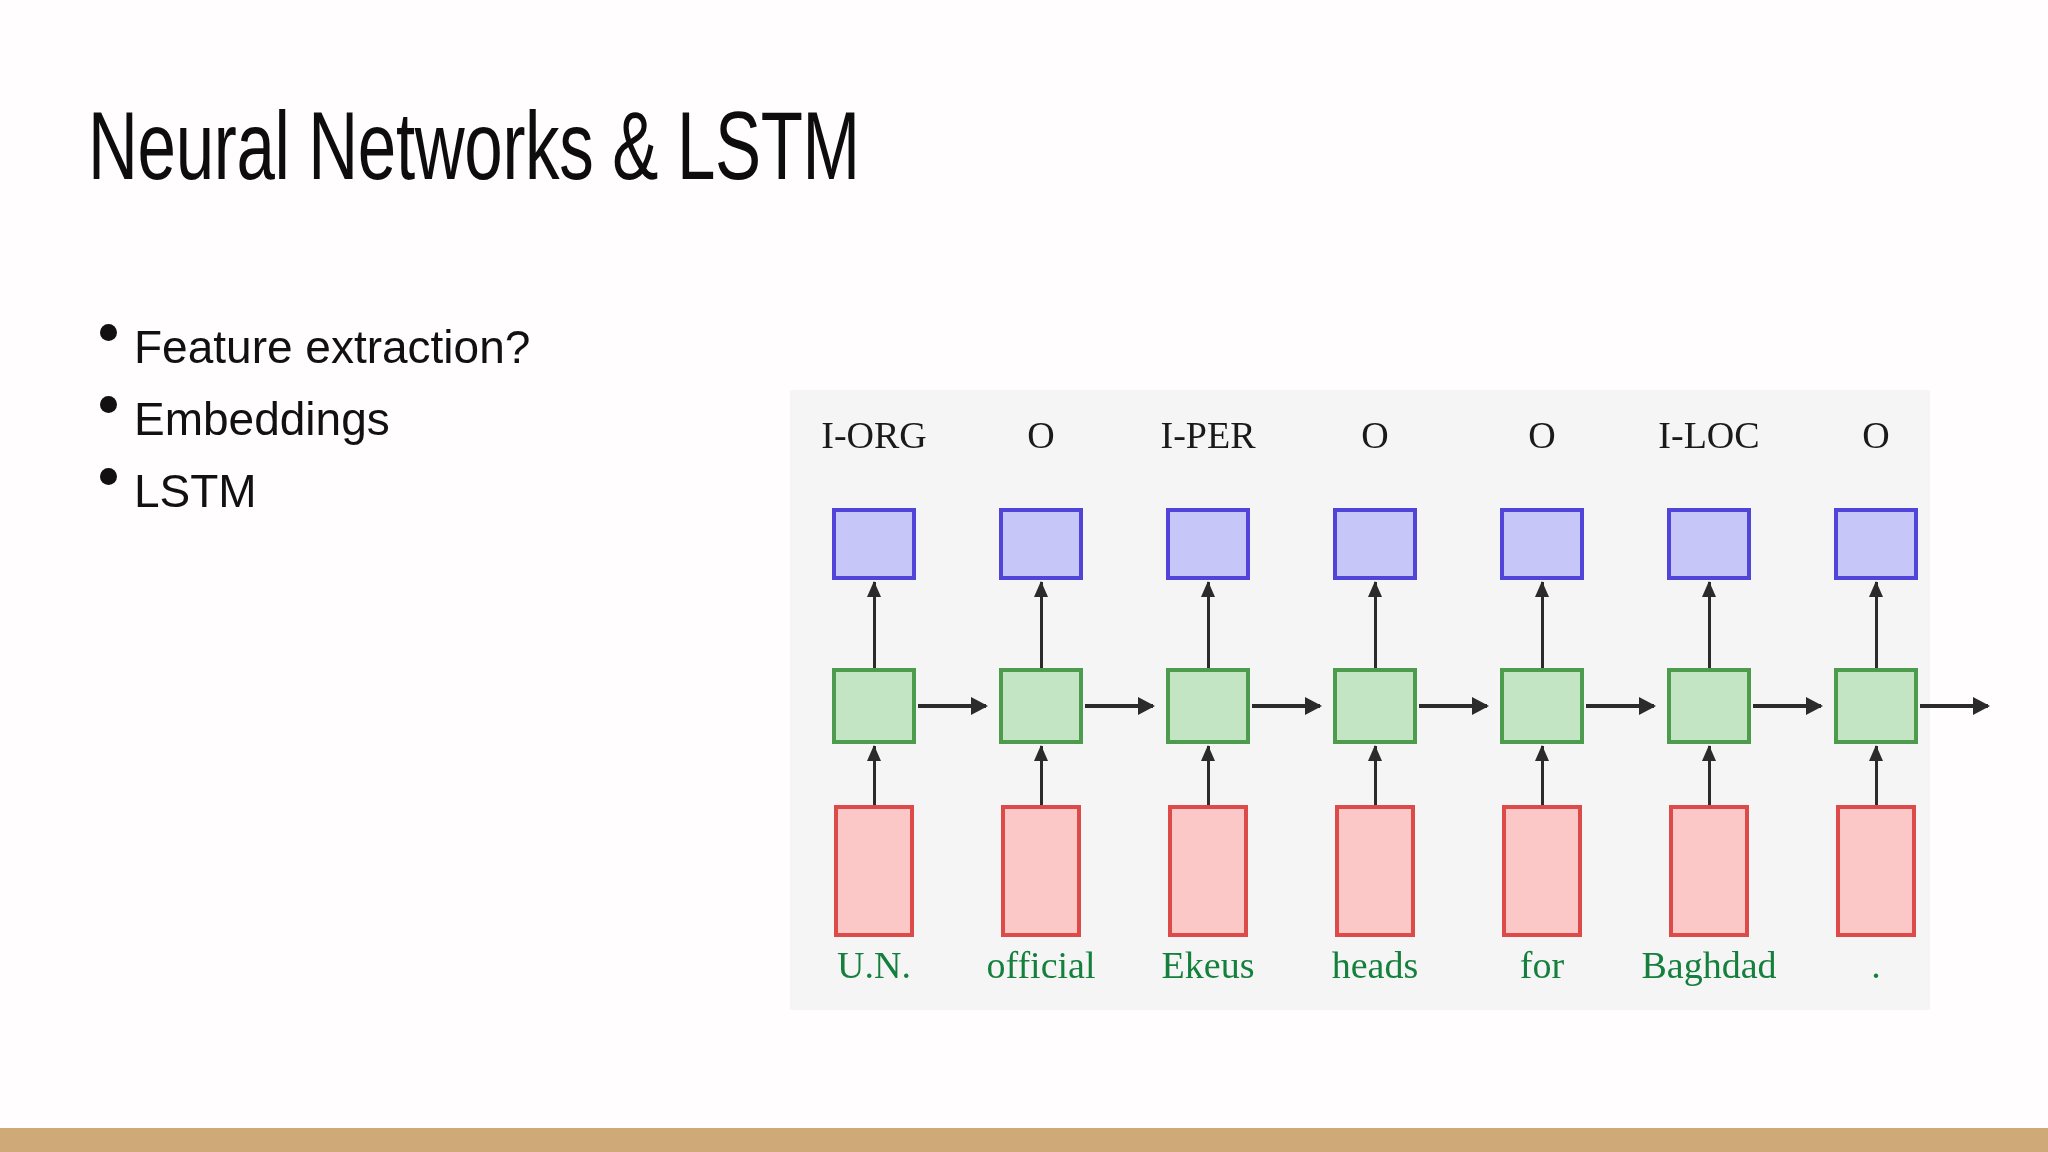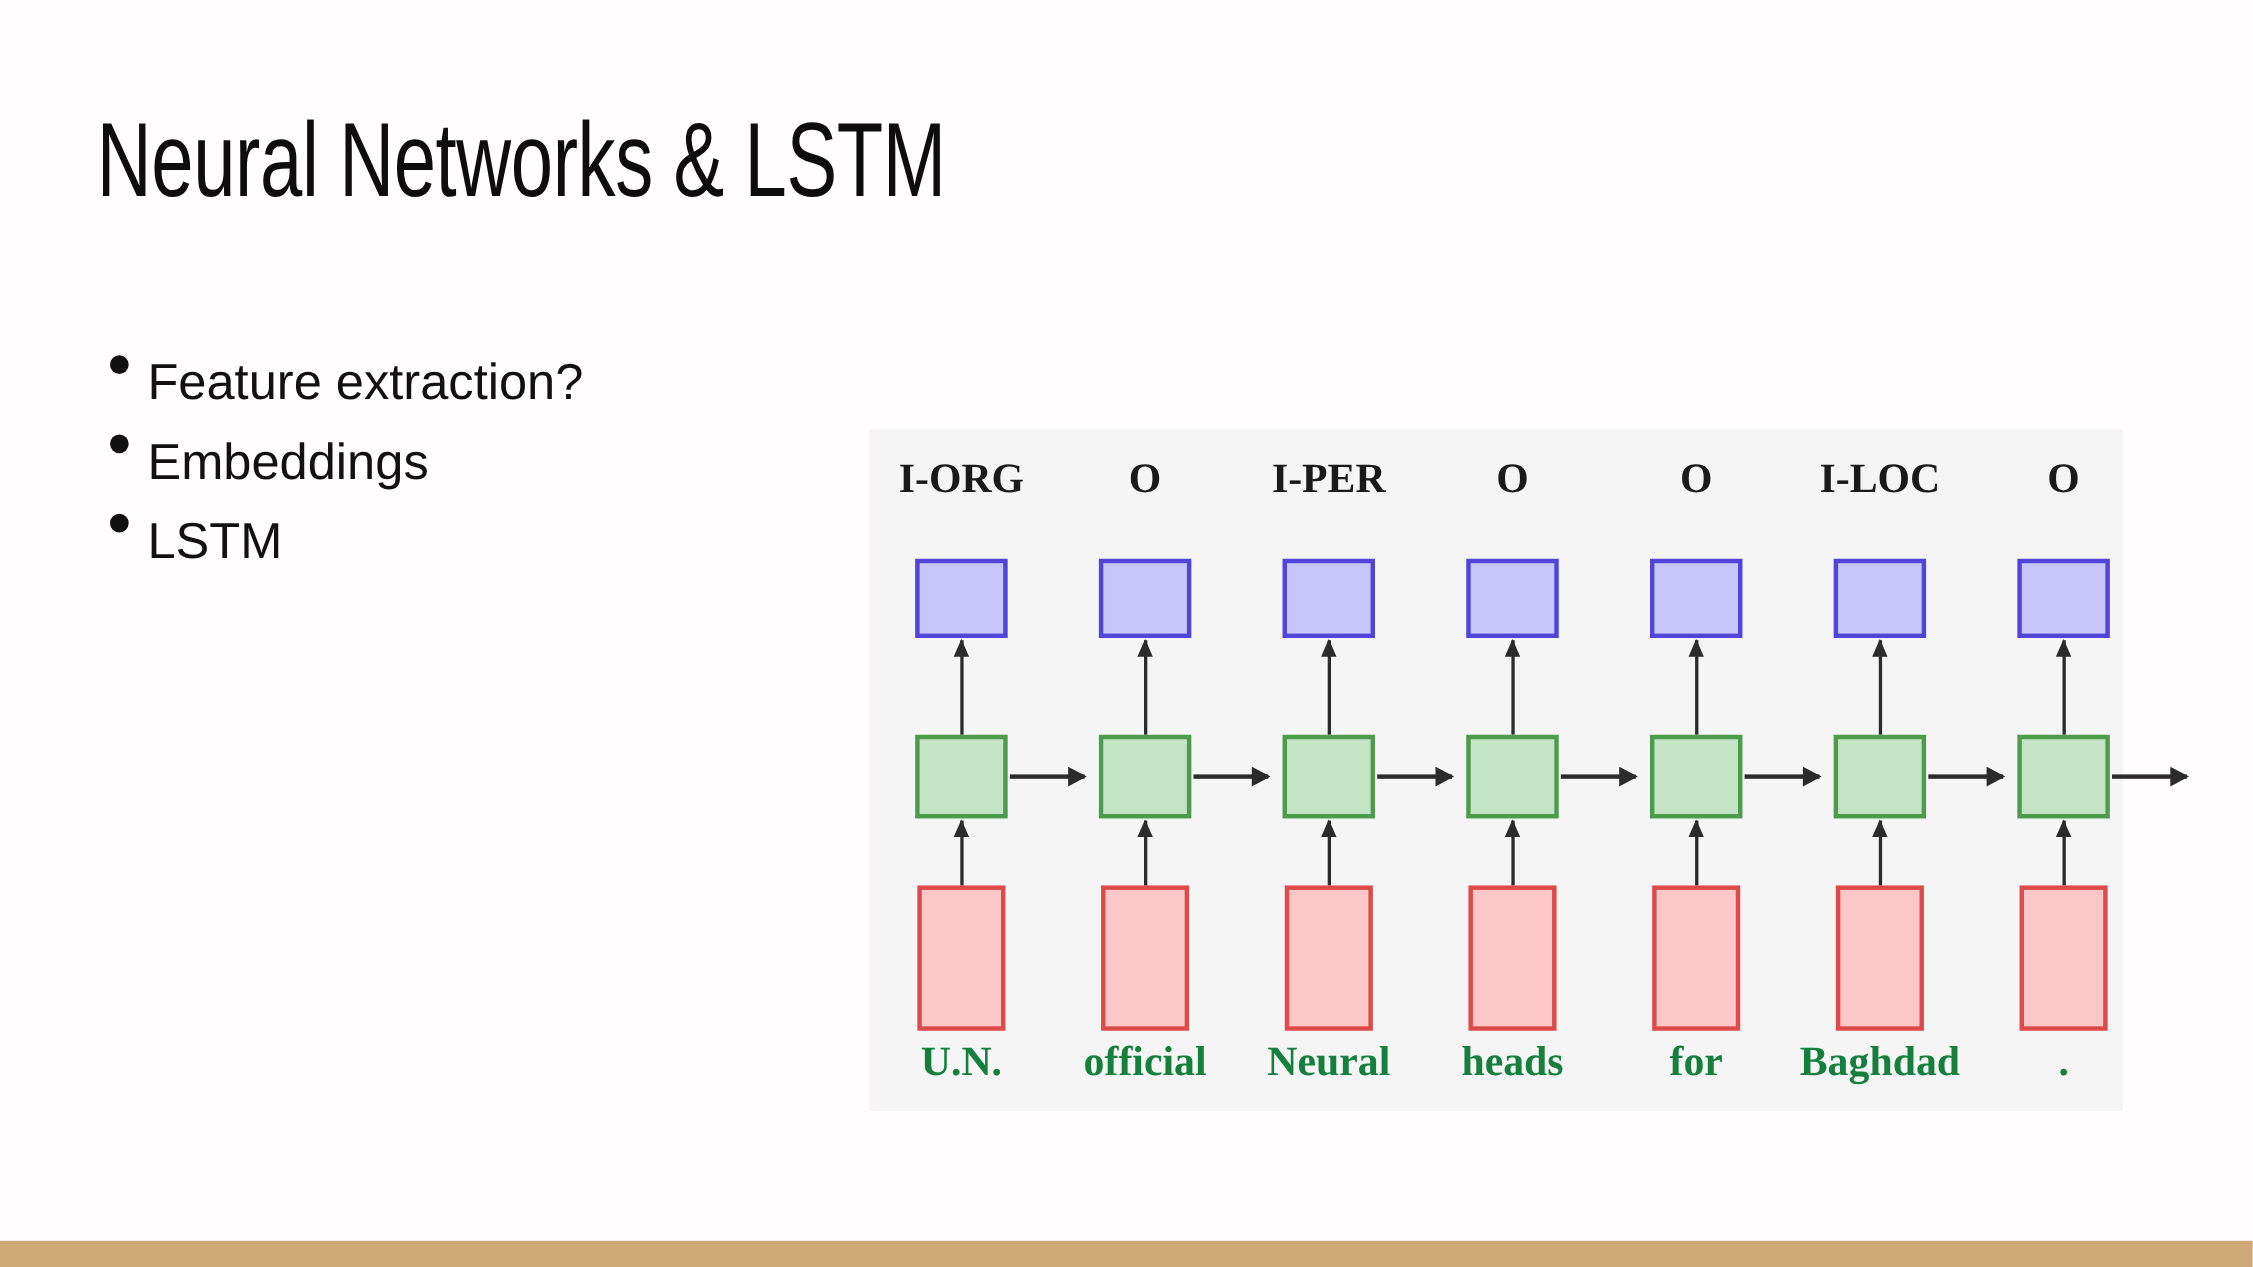--- a/index.html
+++ b/index.html
@@ -82,21 +82,20 @@
     position: absolute;
     left: 790px;
     top: 390px;
     width: 1140px;
     height: 620px;
     background: #f5f5f5;
   }
   .fig-inner {
     position: absolute;
     inset: 0;
-    font-weight: bold;
   }
 
   .col {
     position: absolute;
     top: 0;
     width: 84px;
     height: 100%;
   }
 
   
@@ -282,21 +281,21 @@
       </div>
 
       <div class="col" style="left:376px">
         <div class="tag-label">I-PER</div>
         <div class="box-blue"></div>
         <div class="arrow-up-a"></div>
         <div class="box-green"></div>
         <div class="arrow-right"></div>
         <div class="arrow-up-b"></div>
         <div class="box-red"></div>
-        <div class="word-label">Neural</div>
+        <div class="word-label">Ekeus</div>
       </div>
 
       <div class="col" style="left:543px">
         <div class="tag-label">O</div>
         <div class="box-blue"></div>
         <div class="arrow-up-a"></div>
         <div class="box-green"></div>
         <div class="arrow-right"></div>
         <div class="arrow-up-b"></div>
         <div class="box-red"></div>

